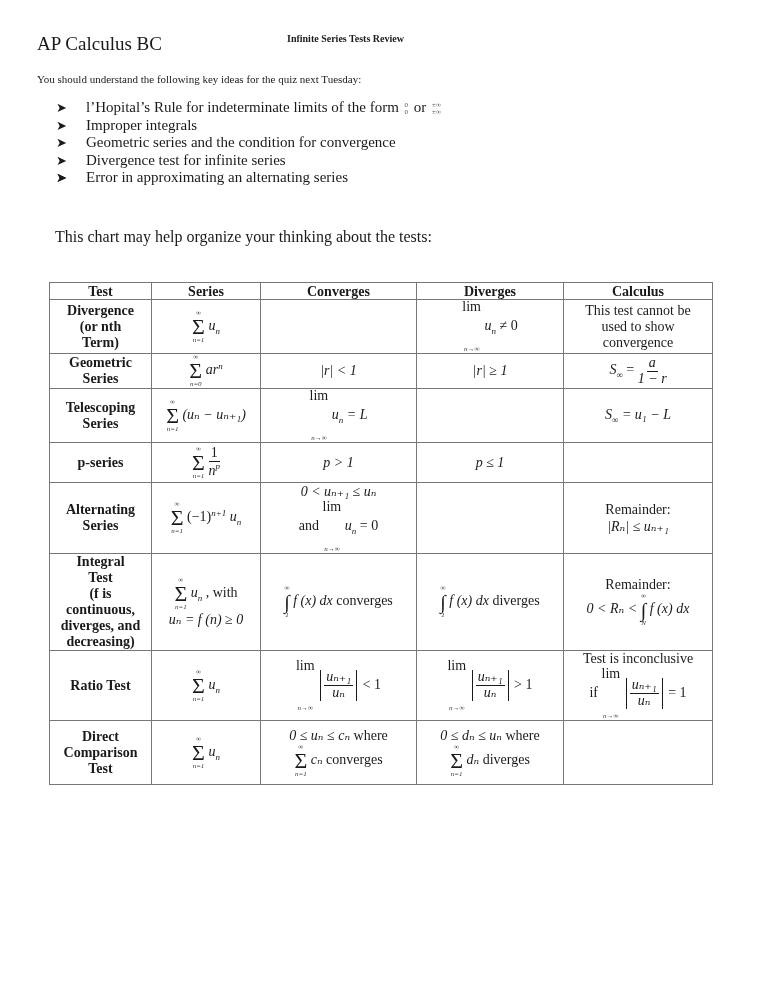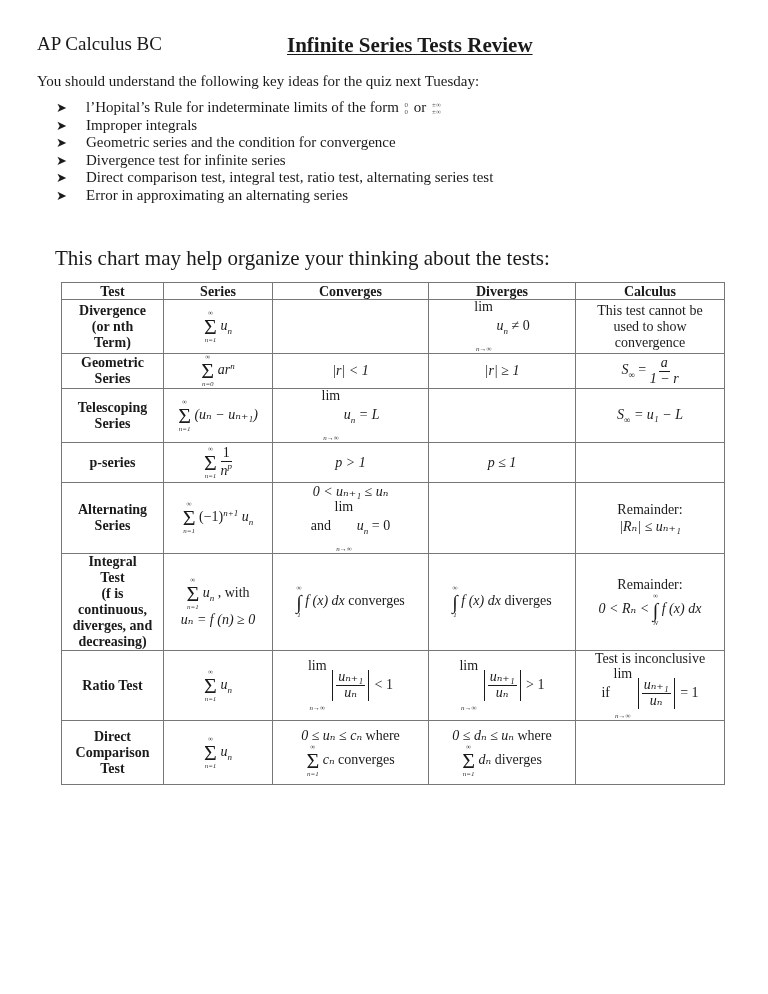--- a/index.html
+++ b/index.html
@@ -1,29 +1,29 @@
 <!DOCTYPE html>
 <html><head>
 <meta charset="utf-8">
 <style>
   html,body{margin:0;padding:0;background:#fff;}
   body{width:768px;height:994px;position:relative;overflow:hidden;
        font-family:"Liberation Serif","DejaVu Serif",serif;color:#1a1a1a;}
   .abs{position:absolute;}
   .hdr-left{left:37px;top:33px;font-size:19px;}
-  .hdr-title{left:287px;top:33px;font-size:21px;font-weight:bold;text-decoration:underline;text-decoration-thickness:1px;text-underline-offset:2px;}
-  .intro{left:37px;top:73px;font-size:15px;}
+  .hdr-title{left:287px;top:33px;font-size:10px;font-weight:bold;text-decoration-thickness:1px;text-underline-offset:2px;}
+  .intro{left:37px;top:73px;font-size:11px;}
   .bullets{left:56px;top:99px;margin:0;padding:0;list-style:none;font-size:15px;line-height:17.6px;}
   .bullets li{position:relative;padding-left:30px;}
   .bullets li .arrow{position:absolute;left:0;top:0;font-size:13px;}
   .frac-small{display:inline-block;vertical-align:middle;font-size:7px;line-height:7px;text-align:center;color:#555;margin:0 2px;}
   .frac-small span{display:block;}
-  .chart-intro{left:55px;top:246px;font-size:21px;}
-
-  table.grid{position:absolute;left:61px;top:282px;border-collapse:collapse;font-size:14px;border-radius:11px;}
+  .chart-intro{left:55px;top:228px;font-size:16px;}
+
+  table.grid{position:absolute;left:49px;top:282px;border-collapse:collapse;font-size:14px;border-radius:11px;}
   table.grid td,table.grid th{border:1px solid #777;text-align:center;vertical-align:middle;padding:0 2px;}
   table.grid th{font-weight:bold;font-size:14px;height:16px;line-height:15px;}
   .test-name{font-weight:bold;line-height:16px;margin-top:45px;}
   .col-test{width:97px;}
   .col-series{width:104px;}
   .col-conv{width:151px;}
   .col-div{width:142px;}
   .col-comm{width:144px;}
   .comment-text{line-height:16px;}
   .math{font-style:italic;font-family:"Liberation Serif","DejaVu Serif",serif;}
@@ -52,21 +52,21 @@
   <li>
     <span class="arrow">➤</span>
     <span>l’Hopital’s Rule for indeterminate limits of the form</span>
     <span class="frac-small"><span>0</span><span>0</span></span>
     <span>or</span>
     <span class="frac-small"><span>±∞</span><span>±∞</span></span>
   </li>
   <li><span class="arrow">➤</span><span>Improper integrals</span></li>
   <li><span class="arrow">➤</span><span>Geometric series and the condition for convergence</span></li>
   <li><span class="arrow">➤</span><span>Divergence test for infinite series</span></li>
-  <li><span class="arrow">➤</span><span>Direct comparison test, integral test, ratio test, alternating series test</span></li>
+  <li><span class="arrow">➤</span></li>
   <li><span class="arrow">➤</span><span>Error in approximating an alternating series</span></li>
 </ul>
 
 <div class="abs chart-intro">This chart may help organize your thinking about the tests:</div>
 
 <table class="grid">
   <tbody>
       <tr>
     <th class="col-test">Test</th>
     <th class="col-series">Series</th>

